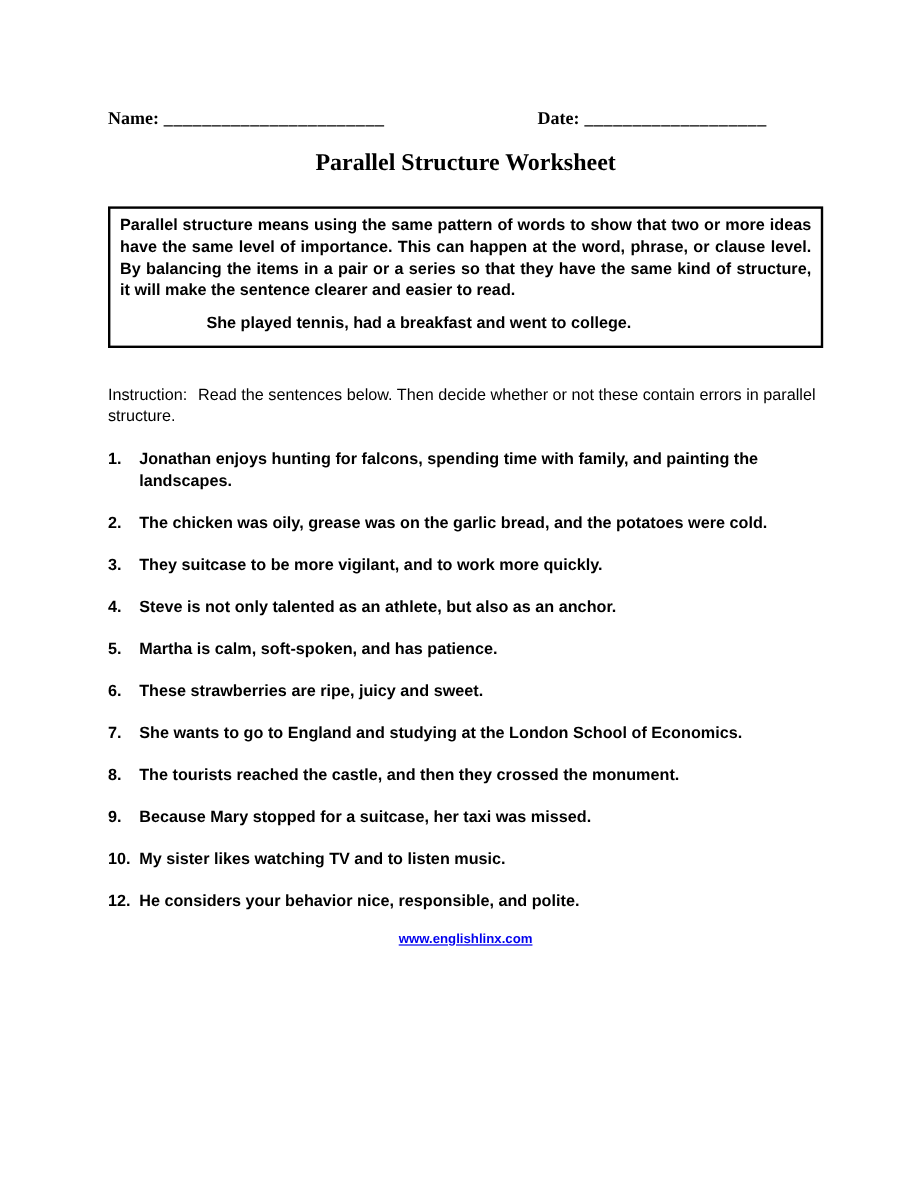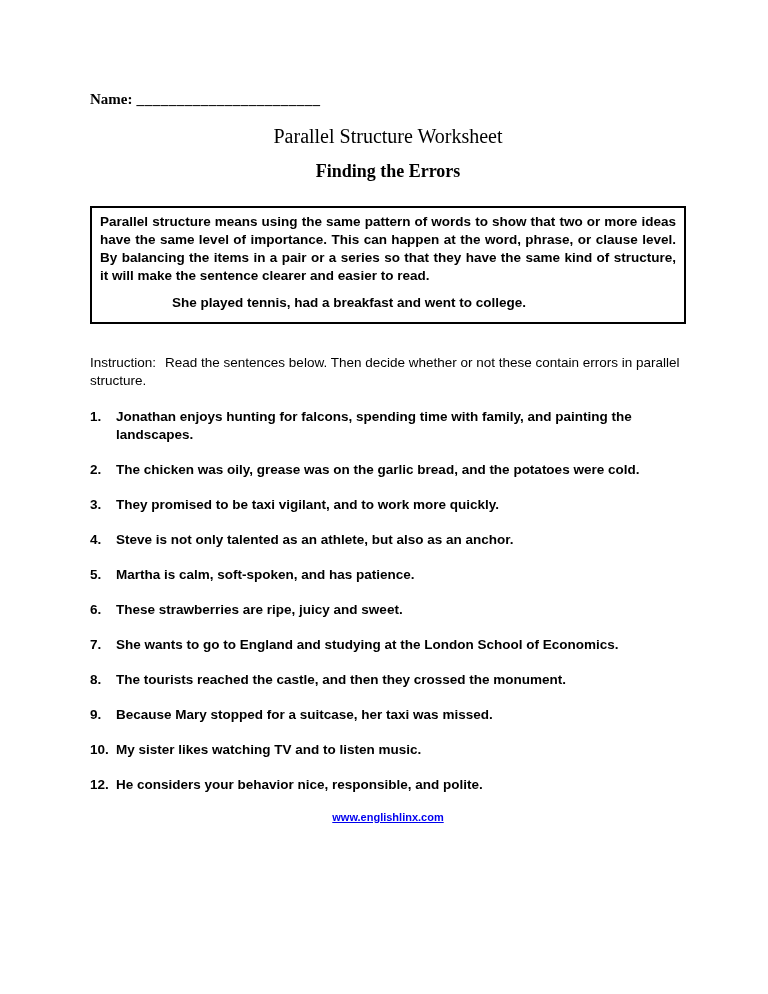--- a/index.html
+++ b/index.html
@@ -23,21 +23,21 @@
     white-space: nowrap;
   }
   .field-group { display: inline-block; }
   .field-name { width: 358px; }
   .field-label { margin-right: 4px; }
   .blank-line { letter-spacing: 0.5px; }
 
   
   .title-main {
     font-family: "Liberation Serif", serif;
-    font-weight: 400;
+    font-weight: 700;
     font-size: 20px;
     text-align: center;
     margin: 16px 0 0 0;
     line-height: 24px;
   }
   .title-sub {
     font-family: "Liberation Serif", serif;
     font-weight: 700;
     font-size: 18px;
     text-align: center;
@@ -104,24 +104,26 @@
 </style>
 </head>
 <body>
 
 <div class="page">
 
   <div class="header-row">
     <div class="field-group field-name">
       <span class="field-label">Name:</span><span class="blank-line">_______________________</span>
     </div>
+    <div class="field-group">
+      <span class="field-label">Date:</span><span class="blank-line">___________________</span>
+    </div>
   </div>
 
   <h1 class="title-main">Parallel Structure Worksheet</h1>
-  <h2 class="title-sub">Finding the Errors</h2>
 
   <div class="info-box">
     <p class="para">Parallel structure means using the same pattern of words to show that two or more ideas have the same level of importance. This can happen at the word, phrase, or clause level. By balancing the items in a pair or a series so that they have the same kind of structure, it will make the sentence clearer and easier to read.</p>
     <div class="example-2">She played tennis, had a breakfast and went to college.</div>
   </div>
 
   <div class="instruction">
     <span class="instruction-label">Instruction:</span><span>Read the sentences below. Then decide whether or not these contain errors in parallel structure.</span>
   </div>
 
@@ -129,21 +131,21 @@
     <div class="item">
       <span class="num">1.</span>
         <span class="text">Jonathan enjoys hunting for falcons, spending time with family, and painting the landscapes.</span>
     </div>
     <div class="item">
       <span class="num">2.</span>
         <span class="text">The chicken was oily, grease was on the garlic bread, and the potatoes were cold.</span>
     </div>
     <div class="item">
       <span class="num">3.</span>
-        <span class="text">They promised to be taxi vigilant, and to work more quickly.</span>
+        <span class="text">They suitcase to be more vigilant, and to work more quickly.</span>
     </div>
     <div class="item">
       <span class="num">4.</span>
         <span class="text">Steve is not only talented as an athlete, but also as an anchor.</span>
     </div>
     <div class="item">
       <span class="num">5.</span>
         <span class="text">Martha is calm, soft-spoken, and has patience.</span>
     </div>
     <div class="item">

